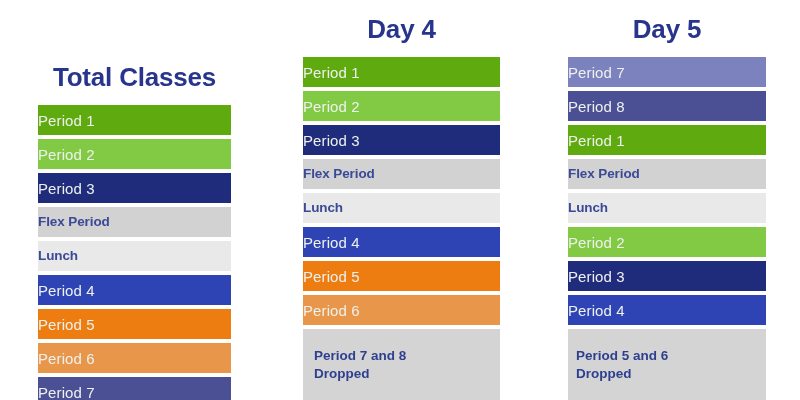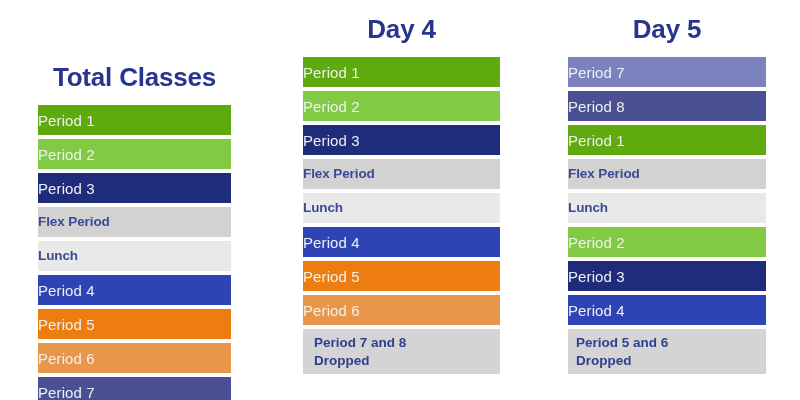--- a/index.html
+++ b/index.html
@@ -75,21 +75,21 @@
 
   
   .row.neutral .row-label {
     color: #3a4a96;
     font-weight: bold;
     font-size: 13.5px;
     letter-spacing: -0.1px;
   }
 
   .row.dropped {
-    height: 45px;
+    height: 72px;
     margin-bottom: 4px;
     align-items: center;
     padding-left: 11px;
   }
   .row.dropped .row-label {
     color: #2f3f90;
     font-weight: bold;
     font-size: 13.5px;
     line-height: 1.33;
     white-space: pre-line;

